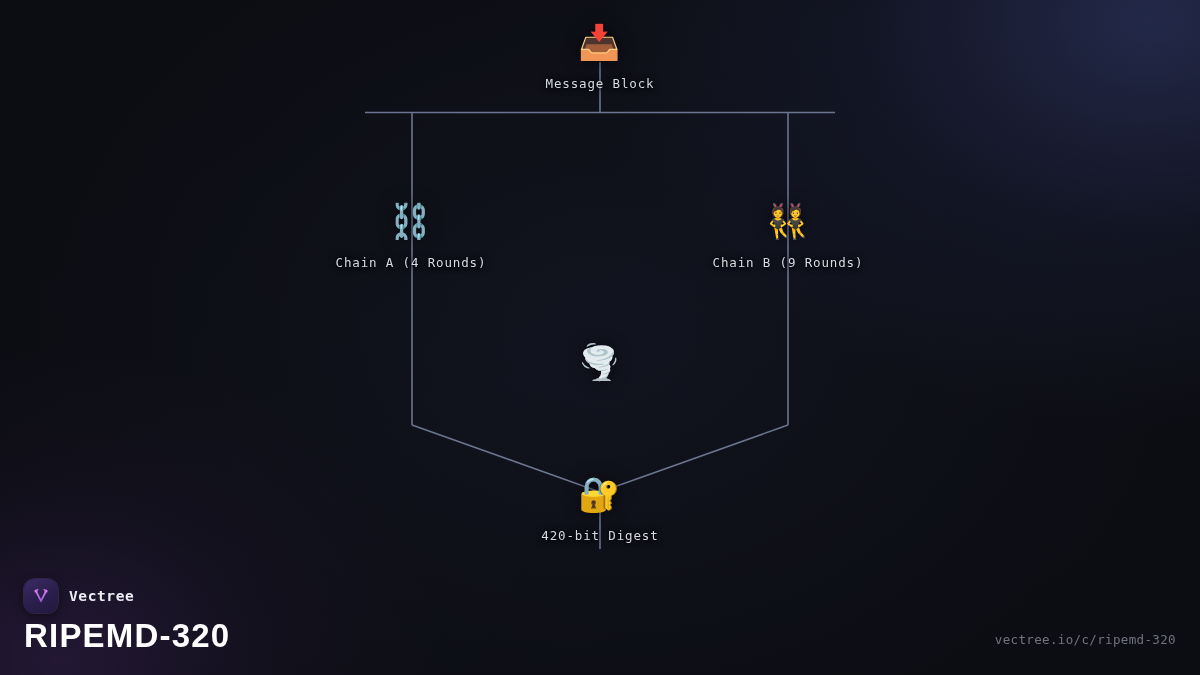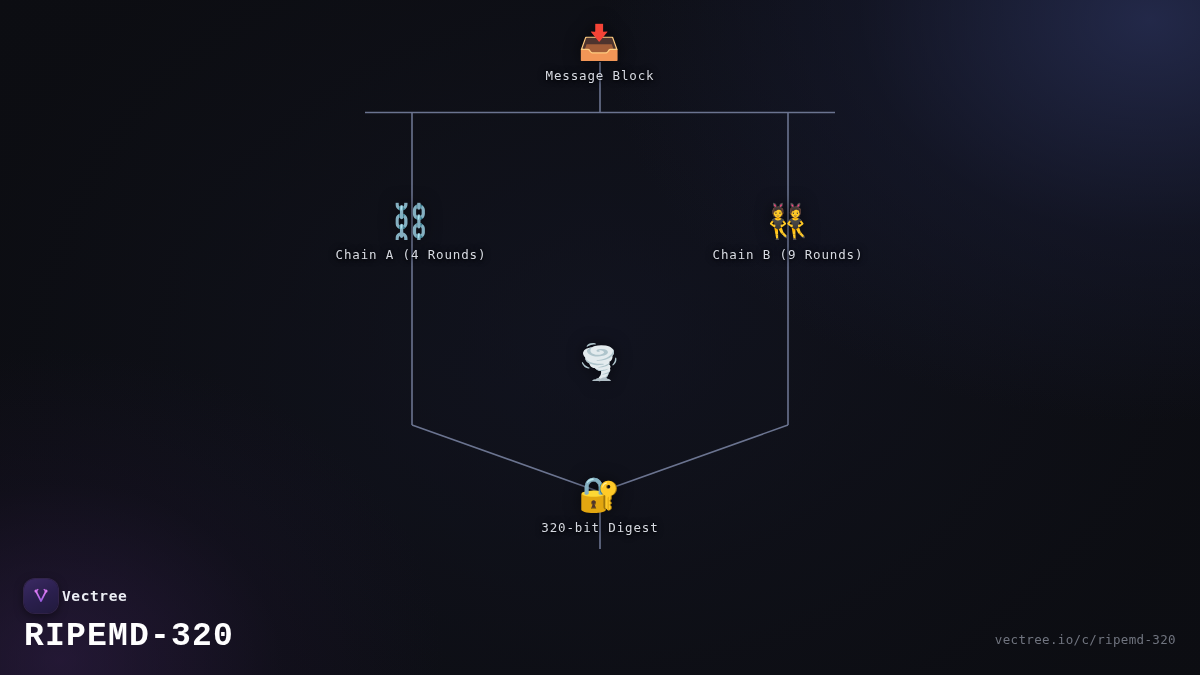--- a/index.html
+++ b/index.html
@@ -46,37 +46,37 @@
   .node .glyph {
     font-family: "DejaVu Sans", "Liberation Sans", sans-serif;
     font-size: 34px;
     line-height: 40px;
     height: 40px;
     display: block;
     text-shadow: 0 0 16px rgba(0,0,0,0.55);
   }
   .node .label {
     display: block;
-    margin-top: 6px;
+    margin-top: 14px;
     font-family: "DejaVu Sans Mono", "Liberation Mono", monospace;
     font-size: 12.5px;
     letter-spacing: 0.85px;
     color: #d7dae2;
     white-space: nowrap;
     text-shadow: 0 1px 3px rgba(0,0,0,0.85), 0 0 7px rgba(10,11,16,0.95);
   }
 
   
   #brand {
     position: absolute;
     left: 24px;
     bottom: 62px;
     display: flex;
     align-items: center;
-    gap: 4px;
+    gap: 11px;
     z-index: 5;
   }
   #brand-logo {
     width: 34px;
     height: 34px;
     border-radius: 11px;
     background: linear-gradient(155deg, #3b2a63 0%, #2a1f4d 52%, #211a3d 100%);
     box-shadow: 0 0 0 1px rgba(150,110,220,0.22), 0 3px 10px rgba(0,0,0,0.5);
     display: flex;
     align-items: center;
@@ -86,21 +86,21 @@
     font-family: "DejaVu Sans Mono", "Liberation Mono", monospace;
     font-size: 14.5px;
     font-weight: bold;
     letter-spacing: 0.6px;
     color: #eceef4;
   }
   #page-title {
     position: absolute;
     left: 24px;
     bottom: 20px;
-    font-family: Liberation Mono, monospace;
+    font-family: Liberation Sans, sans-serif;
     font-size: 33px;
     font-weight: bold;
     letter-spacing: 1.2px;
     color: #ffffff;
     z-index: 5;
   }
   #watermark {
     position: absolute;
     right: 24px;
     bottom: 28px;
@@ -149,21 +149,21 @@
     <span class="glyph">👯</span>
     <span class="label">Chain B (9 Rounds)</span>
   </div>
 
   <div class="node" style="left:600px; top:342px;">
     <span class="glyph">🌪️</span>
   </div>
 
   <div class="node" style="left:600px; top:474px;">
     <span class="glyph">🔐</span>
-    <span class="label">320-bit Digest</span>
+    <span class="label">420-bit Digest</span>
   </div>
 
   <div id="brand">
     <div id="brand-logo">
       <svg width="20" height="20" viewBox="0 0 20 20" aria-hidden="true">
         <defs>
           <linearGradient id="vgrad" x1="0" y1="0" x2="0" y2="1">
             <stop offset="0%" stop-color="#e07ef5"></stop>
             <stop offset="100%" stop-color="#9b5ce0"></stop>
           </linearGradient>

